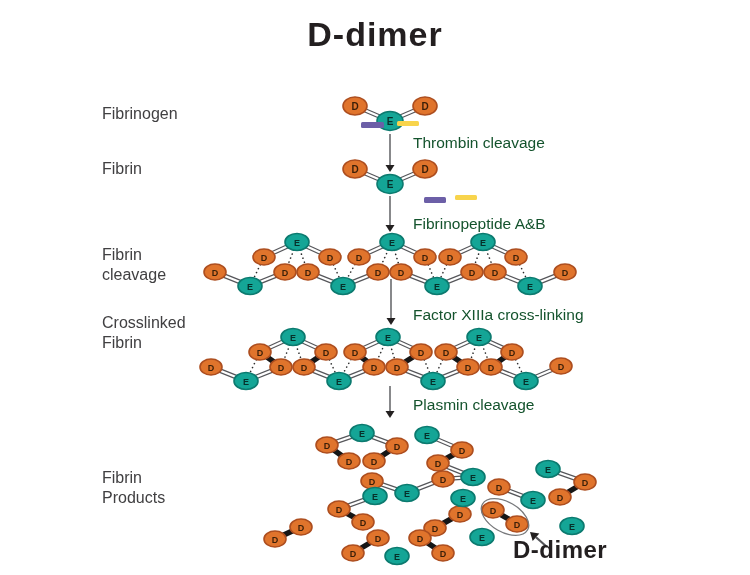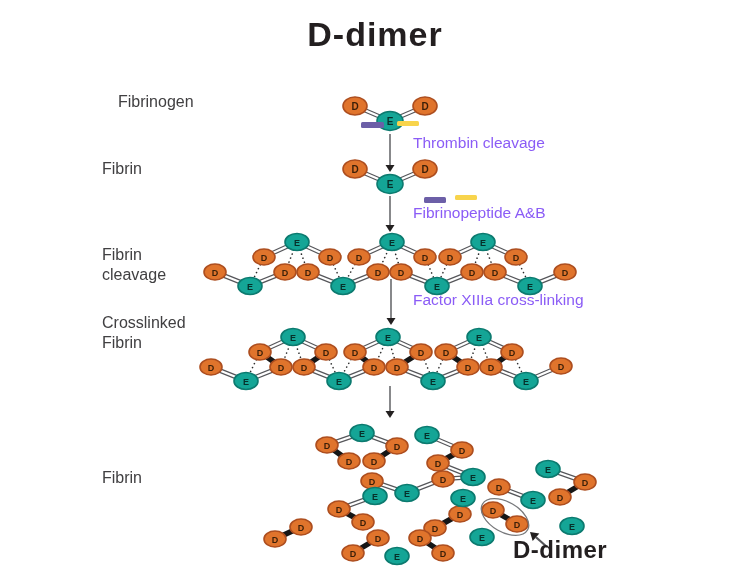--- a/index.html
+++ b/index.html
@@ -2,29 +2,29 @@
 <html><head>
 <meta charset="utf-8">
 <style>
   html,body{margin:0;padding:0;background:#ffffff;}
   .scene{position:relative;width:750px;height:575px;background:#ffffff;overflow:hidden;
          font-family:"Liberation Sans",sans-serif;}
   svg.canvas{position:absolute;left:0;top:0;width:750px;height:575px;}
   .title{position:absolute;top:15px;left:0;right:0;text-align:center;
          font-size:34px;font-weight:bold;letter-spacing:1px;color:#231f20;}
   .stage-label{position:absolute;left:102px;font-size:16px;line-height:20px;color:#414042;}
-  .lbl-fibrinogen{top:92px;margin-left:16px;}
+  .lbl-fibrinogen{top:104px;}
   .lbl-fibrin{top:159px;}
   .lbl-polymer{top:245px;}
   .lbl-crosslinked{top:313px;}
   .lbl-fdp{top:468px;}
-  .annotation{position:absolute;left:413px;font-size:15.5px;color:#8b5cf6;white-space:nowrap;}
+  .annotation{position:absolute;left:413px;font-size:15.5px;color:#14532d;white-space:nowrap;}
   .ann-thrombin{top:134px;}
-  .ann-fibrinopeptide{top:204px;}
-  .ann-factor{top:291px;}
+  .ann-fibrinopeptide{top:215px;}
+  .ann-factor{top:306px;}
   .ann-plasmin{top:396px;}
   .ddimer-label{position:absolute;left:513px;top:536px;font-size:24px;font-weight:bold;
                 letter-spacing:0.5px;color:#231f20;white-space:nowrap;}
 </style>
 </head>
 <body>
 
 <div class="scene">
 
   <svg class="canvas" viewBox="0 0 750 575" xmlns="http://www.w3.org/2000/svg">
@@ -344,20 +344,22 @@
   <div class="stage-label lbl-polymer">
     <div>Fibrin</div>
     <div>cleavage</div>
   </div>
   <div class="stage-label lbl-crosslinked">
     <div>Crosslinked</div>
     <div>Fibrin</div>
   </div>
   <div class="stage-label lbl-fdp">
     <div>Fibrin</div>
+    <div>Products</div>
   </div>
 
   <div class="annotation ann-thrombin">Thrombin cleavage</div>
   <div class="annotation ann-fibrinopeptide">Fibrinopeptide A&amp;B</div>
   <div class="annotation ann-factor">Factor XIIIa cross-linking</div>
+  <div class="annotation ann-plasmin">Plasmin cleavage</div>
 
   <div class="ddimer-label">D-dimer</div>
 </div>
 
 </body></html>

